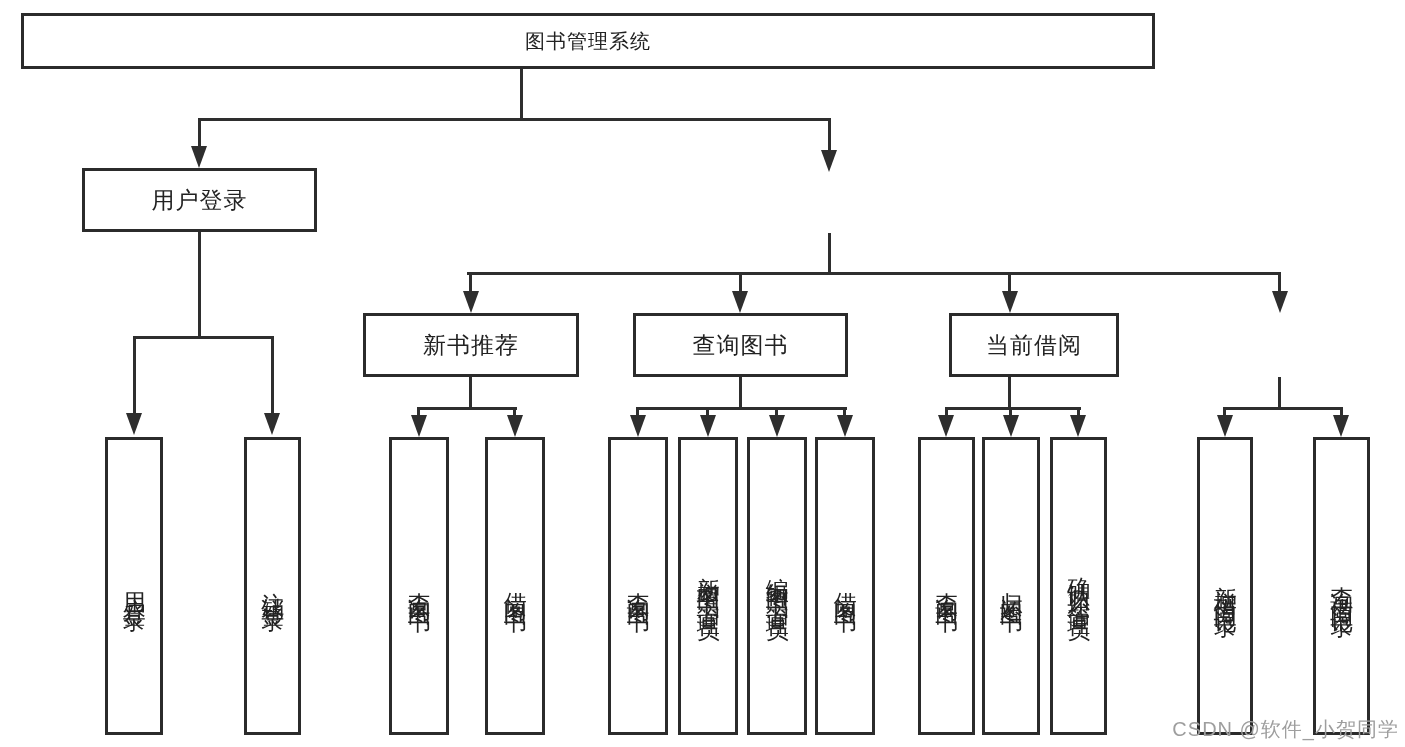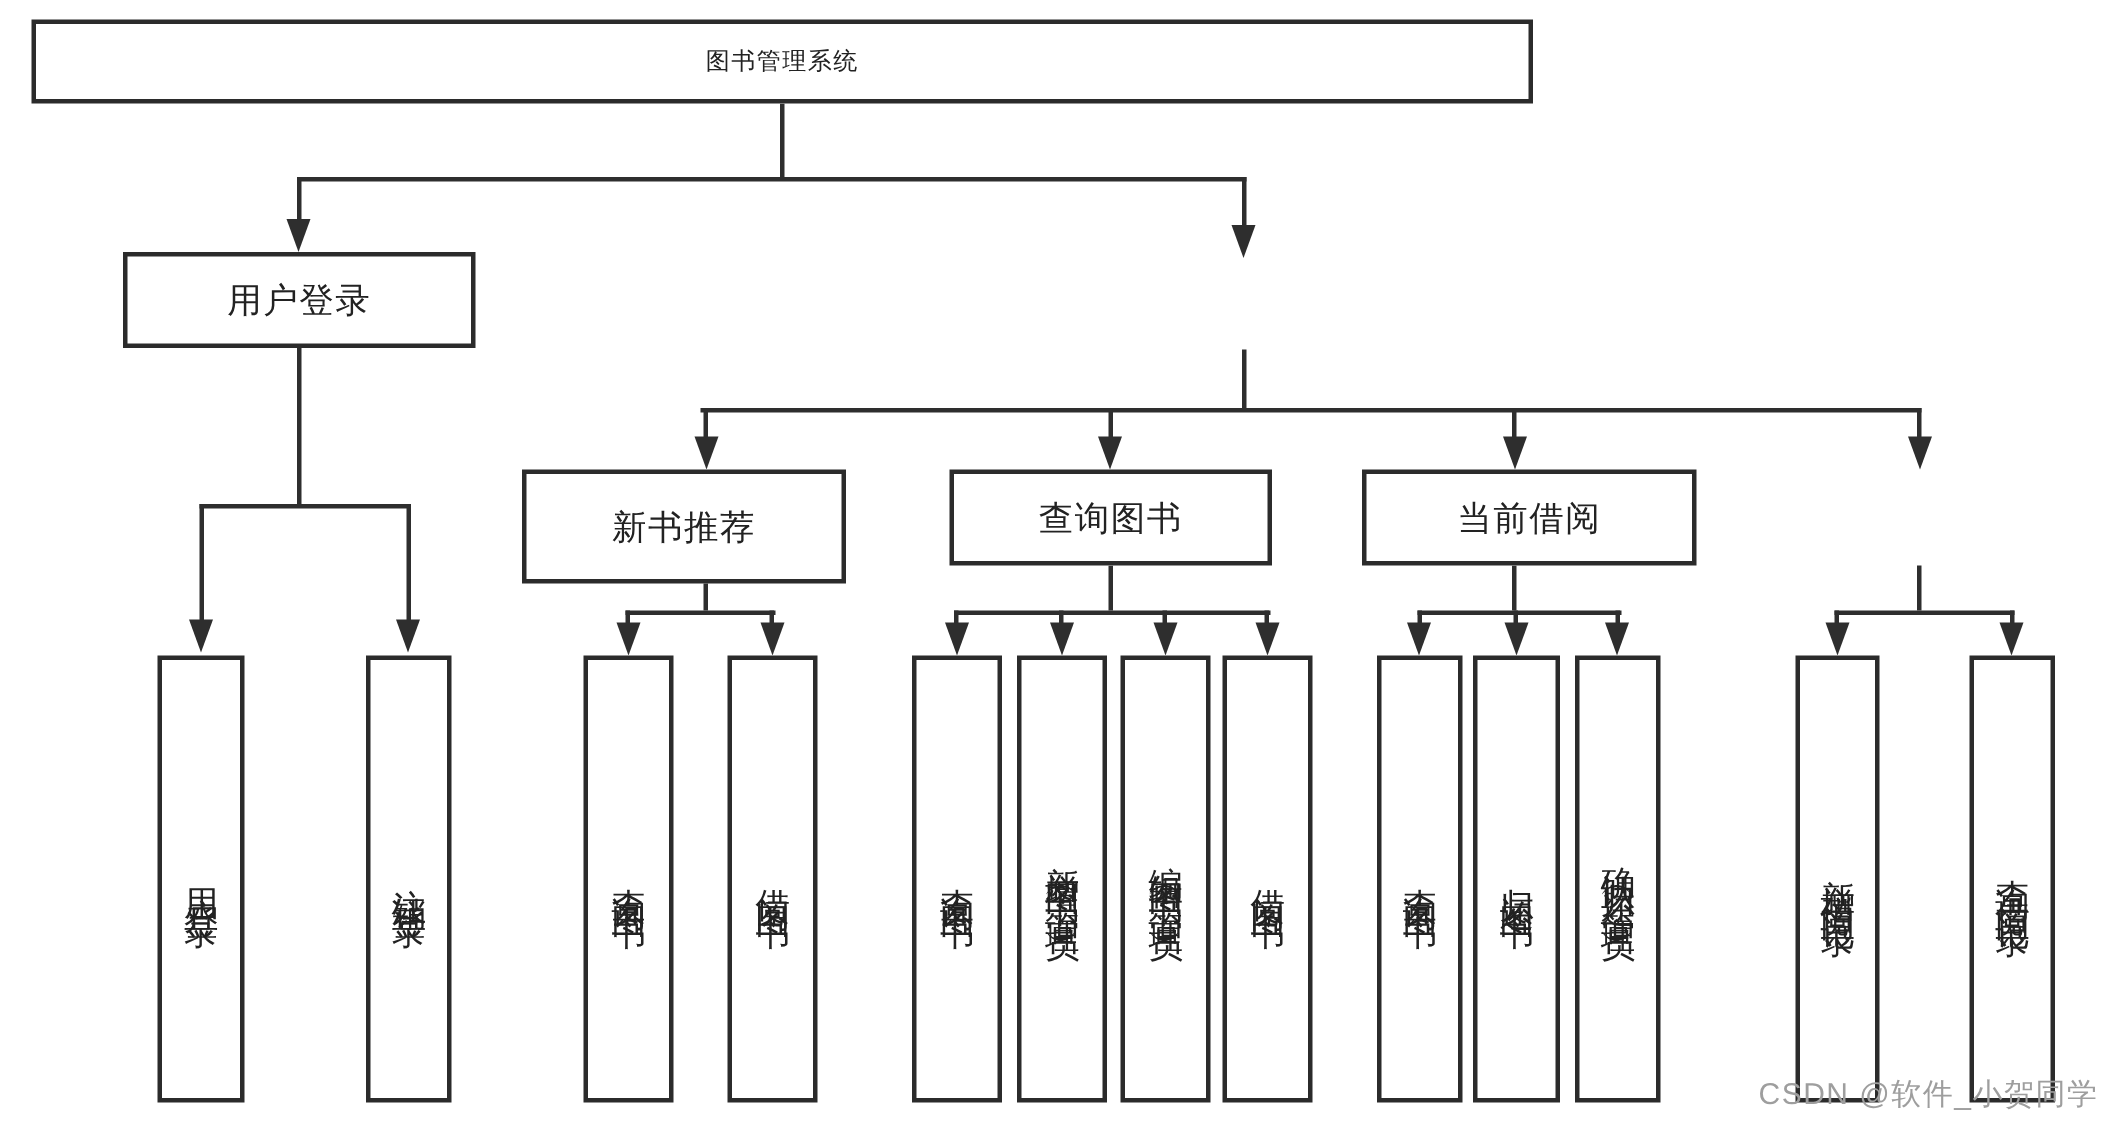--- a/index.html
+++ b/index.html
@@ -114,35 +114,35 @@
   <div class="vl" style="left:1077px;top:407px;height:10px"></div>
   <div class="arr" style="left:1070px;top:415px"></div>
 
   <div class="vl" style="left:1278px;top:377px;height:30px"></div>
   <div class="hl" style="left:1223px;top:407px;width:120px"></div>
   <div class="vl" style="left:1223px;top:407px;height:10px"></div>
   <div class="arr" style="left:1217px;top:415px"></div>
   <div class="vl" style="left:1340px;top:407px;height:10px"></div>
   <div class="arr" style="left:1333px;top:415px"></div>
 
-  <div class="hbox" style="left:21px;top:13px;width:1001px;height:56px;font-size:16px">
+  <div class="hbox" style="left:21px;top:13px;width:1134px;height:56px;font-size:20px">
     <span>图书管理系统</span>
   </div>
 
   <div class="hbox" style="left:82px;top:168px;width:235px;height:64px">
     <span>用户登录</span>
   </div>
 
-  <div class="hbox" style="left:348px;top:313px;width:216px;height:76px">
+  <div class="hbox" style="left:363px;top:313px;width:216px;height:64px">
     <span>新书推荐</span>
   </div>
   <div class="hbox" style="left:633px;top:313px;width:215px;height:64px">
     <span>查询图书</span>
   </div>
-  <div class="hbox" style="left:908px;top:313px;width:223px;height:64px">
+  <div class="hbox" style="left:949px;top:313px;width:170px;height:64px">
     <span>当前借阅</span>
   </div>
 
   <div class="leaf" style="left:105px;width:58px">
     <span>用户登录</span>
   </div>
   <div class="leaf" style="left:244px;width:57px">
     <span>注销登录</span>
   </div>
 

